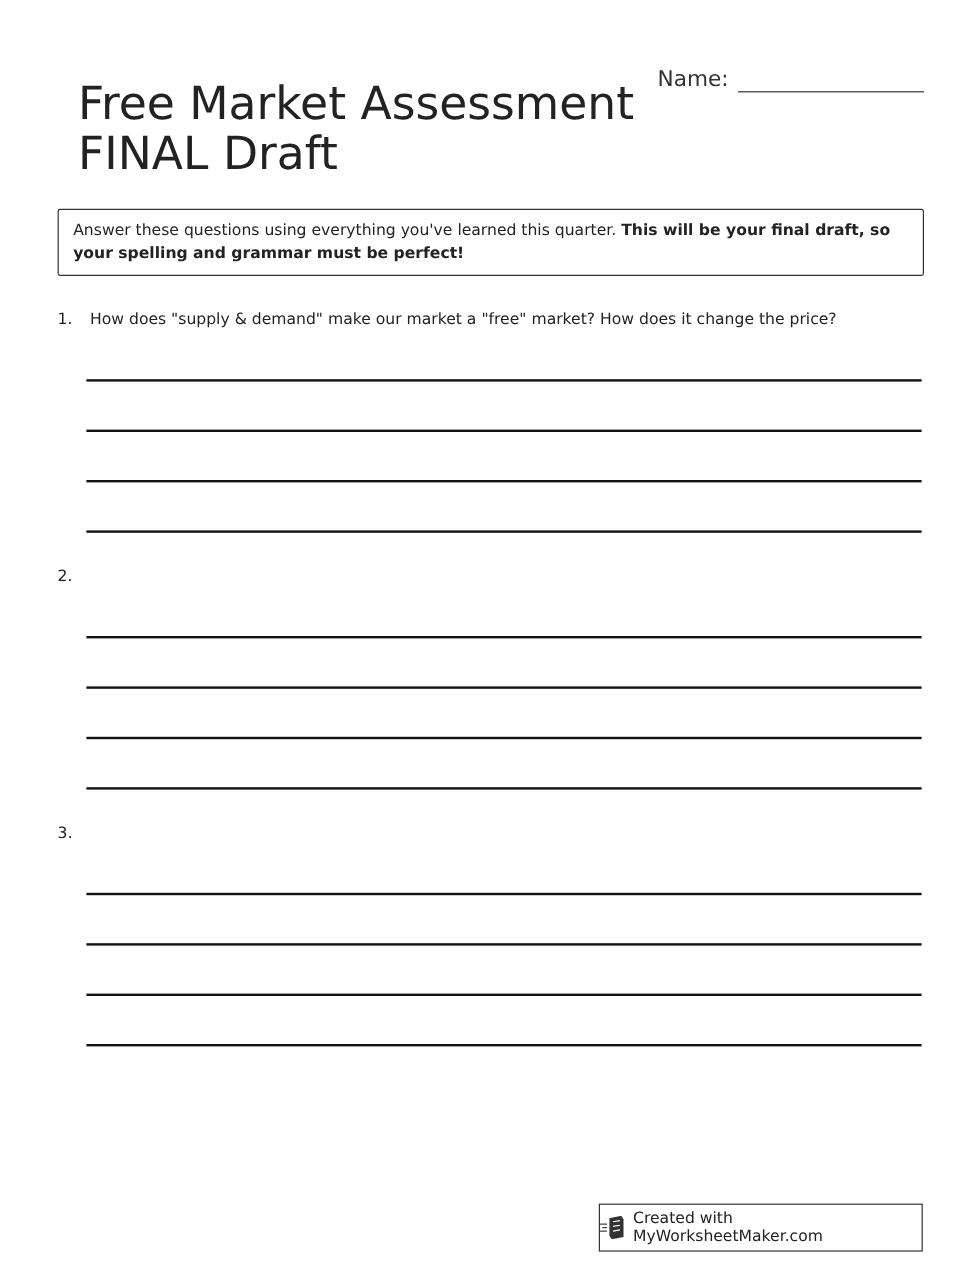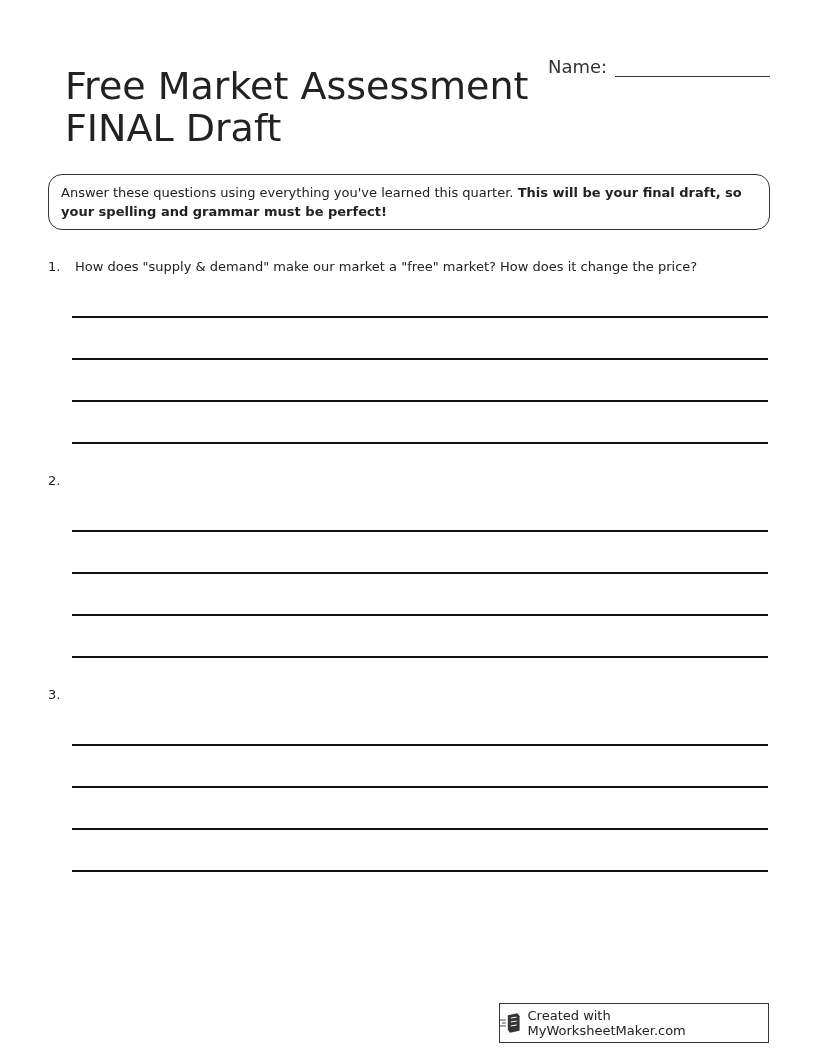--- a/index.html
+++ b/index.html
@@ -4,21 +4,21 @@
 <style>
   html, body { margin: 0; padding: 0; background: #ffffff; }
   body { width: 816px; height: 1056px; position: relative; overflow: hidden;
          font-family: "DejaVu Sans", sans-serif; color: #222; }
   .title { position: absolute; left: 48px; top: 48px; width: 490px;
            font-size: 38px; line-height: 42px; font-weight: normal; color: #222; margin: 17px; }
   .name-wrap { position: absolute; left: 548px; top: 52px; display: flex; align-items: flex-end; }
   .name-label { font-size: 18px; color: #333; }
   .name-line { display: inline-block; width: 155px; border-bottom: 1px solid #333; margin-left: 8px; height: 24px; }
   .instructions { position: absolute; left: 48px; top: 174px; width: 696px;
-                  border: 1px solid #333; border-radius: 14px; padding: 8px 12px;
+                  border: 1px solid #333; border-radius: 2px; padding: 8px 12px;
                   font-size: 13px; line-height: 19px; color: #222; }
   .instructions b { font-weight: bold; }
   .question { position: absolute; left: 48px; width: 720px; }
   .q-text { font-size: 13px; color: #222; display: flex; }
   .q-num { width: 27px; }
   .answer-line { position: absolute; left: 24px; width: 696px; border-bottom: 2px solid #111; height: 0; }
   .footer { position: absolute; left: 499px; top: 1003px; width: 270px; height: 40px;
             border: 1px solid #333; display: flex; align-items: center; justify-content: center;
             font-size: 13px; color: #222; box-sizing: border-box; }
   .footer svg { margin-right: 6px; }

